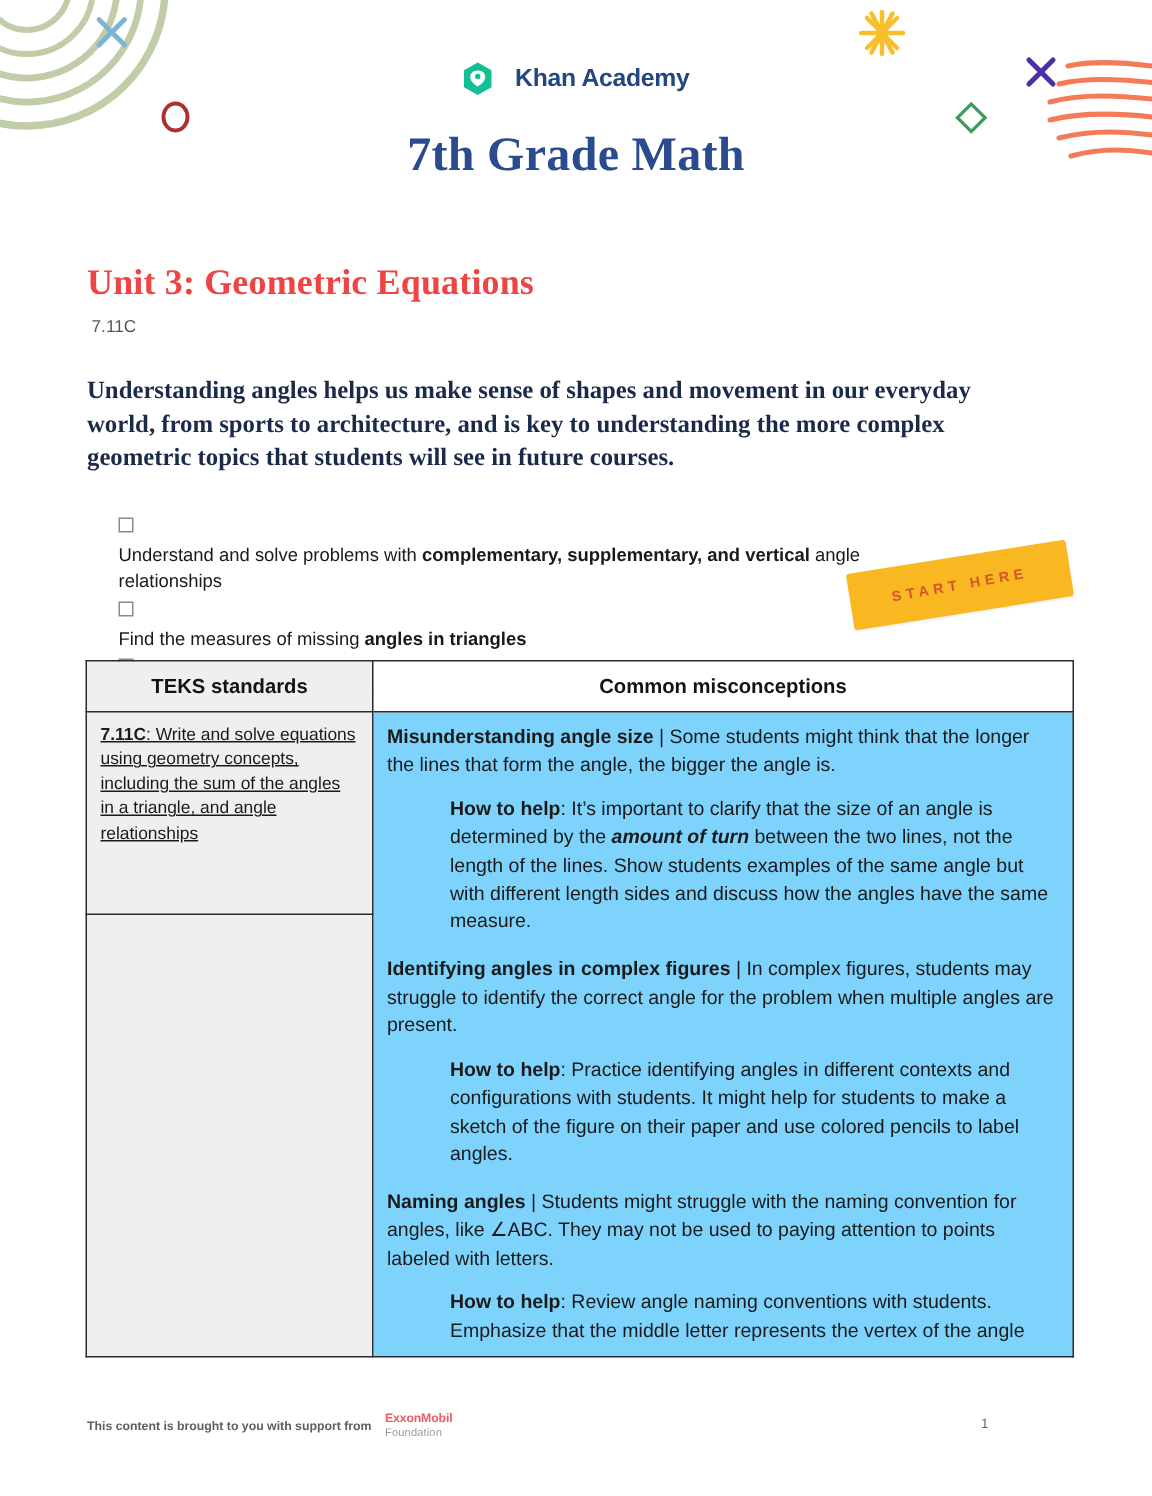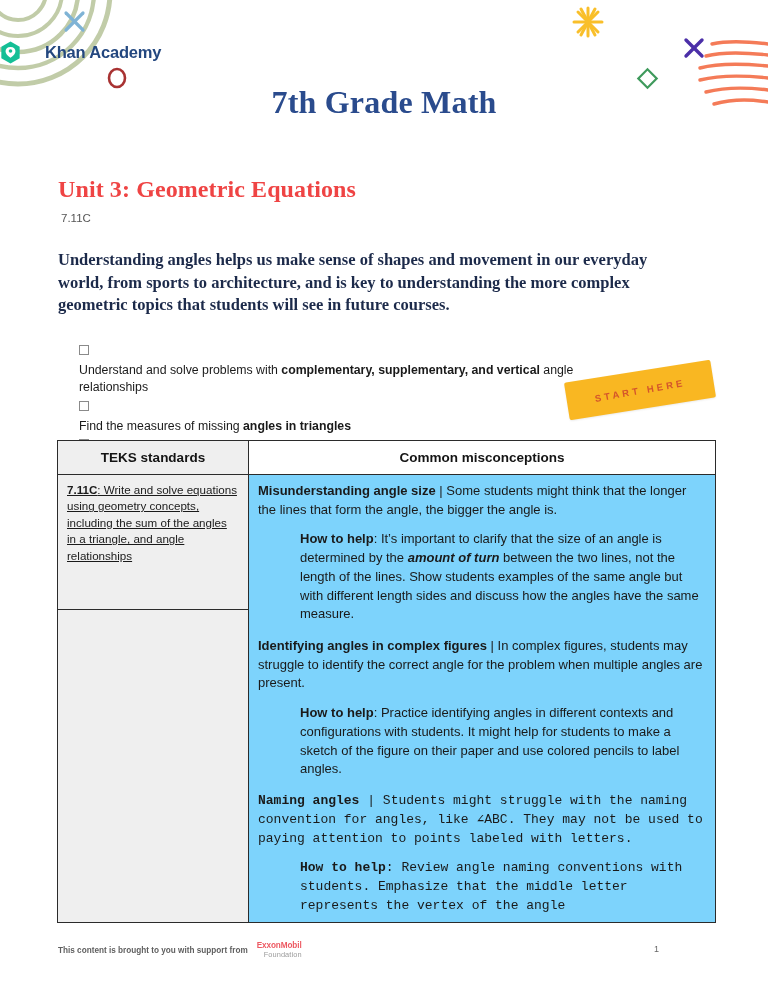--- a/index.html
+++ b/index.html
@@ -33,21 +33,22 @@
     height: 997px;
     box-sizing: border-box;
   }
   .brand {
     position: absolute;
     top: 41px;
     left: 0;
     width: 768px;
     display: flex;
     align-items: center;
-    gap: 24px;
+    justify-content: center;
+    gap: 14px;
   }
   .brand-logo { width: 21px; height: 23px; display: block; }
   .brand-name {
     font-family: "Liberation Sans", sans-serif;
     font-size: 16.5px;
     font-weight: bold;
     color: #23477f;
     letter-spacing: -0.2px;
   }
   .doc-title {
@@ -182,21 +183,21 @@
   }
   .cell-left b { font-weight: bold; }
   .cell-right {
     background: #7dd3fc;
     font-size: 13px;
     line-height: 1.44;
     color: #1a1a1a;
     padding: 8px 12px 9px 10px;
   }
   .mis-block { margin-bottom: 13px; }
-  .mis-block:last-child { margin-bottom: 0; font-family: Liberation Mono, monospace; }
+  .mis-block:last-child { margin-bottom: 0; }
   .mis-head { font-weight: bold; }
   .mis-help {
     margin-top: 11px;
     margin-left: 42px;
   }
   .mis-help b { font-weight: bold; }
   .mis-help i { font-weight: bold; font-style: italic; }
 
   
   .footer {
@@ -220,21 +221,20 @@
     font-weight: bold;
     color: #ed5a63;
     display: block;
     letter-spacing: -0.1px;
   }
   .exxon-sub {
     font-size: 7.4px;
     color: #9b9b9b;
     display: block;
     letter-spacing: 0.1px;
-    text-align: right;
   }
   .page-num {
     position: absolute;
     top: 944px;
     left: 654px;
     font-size: 9px;
     color: #666666;
   }
 </style>
 </head>

